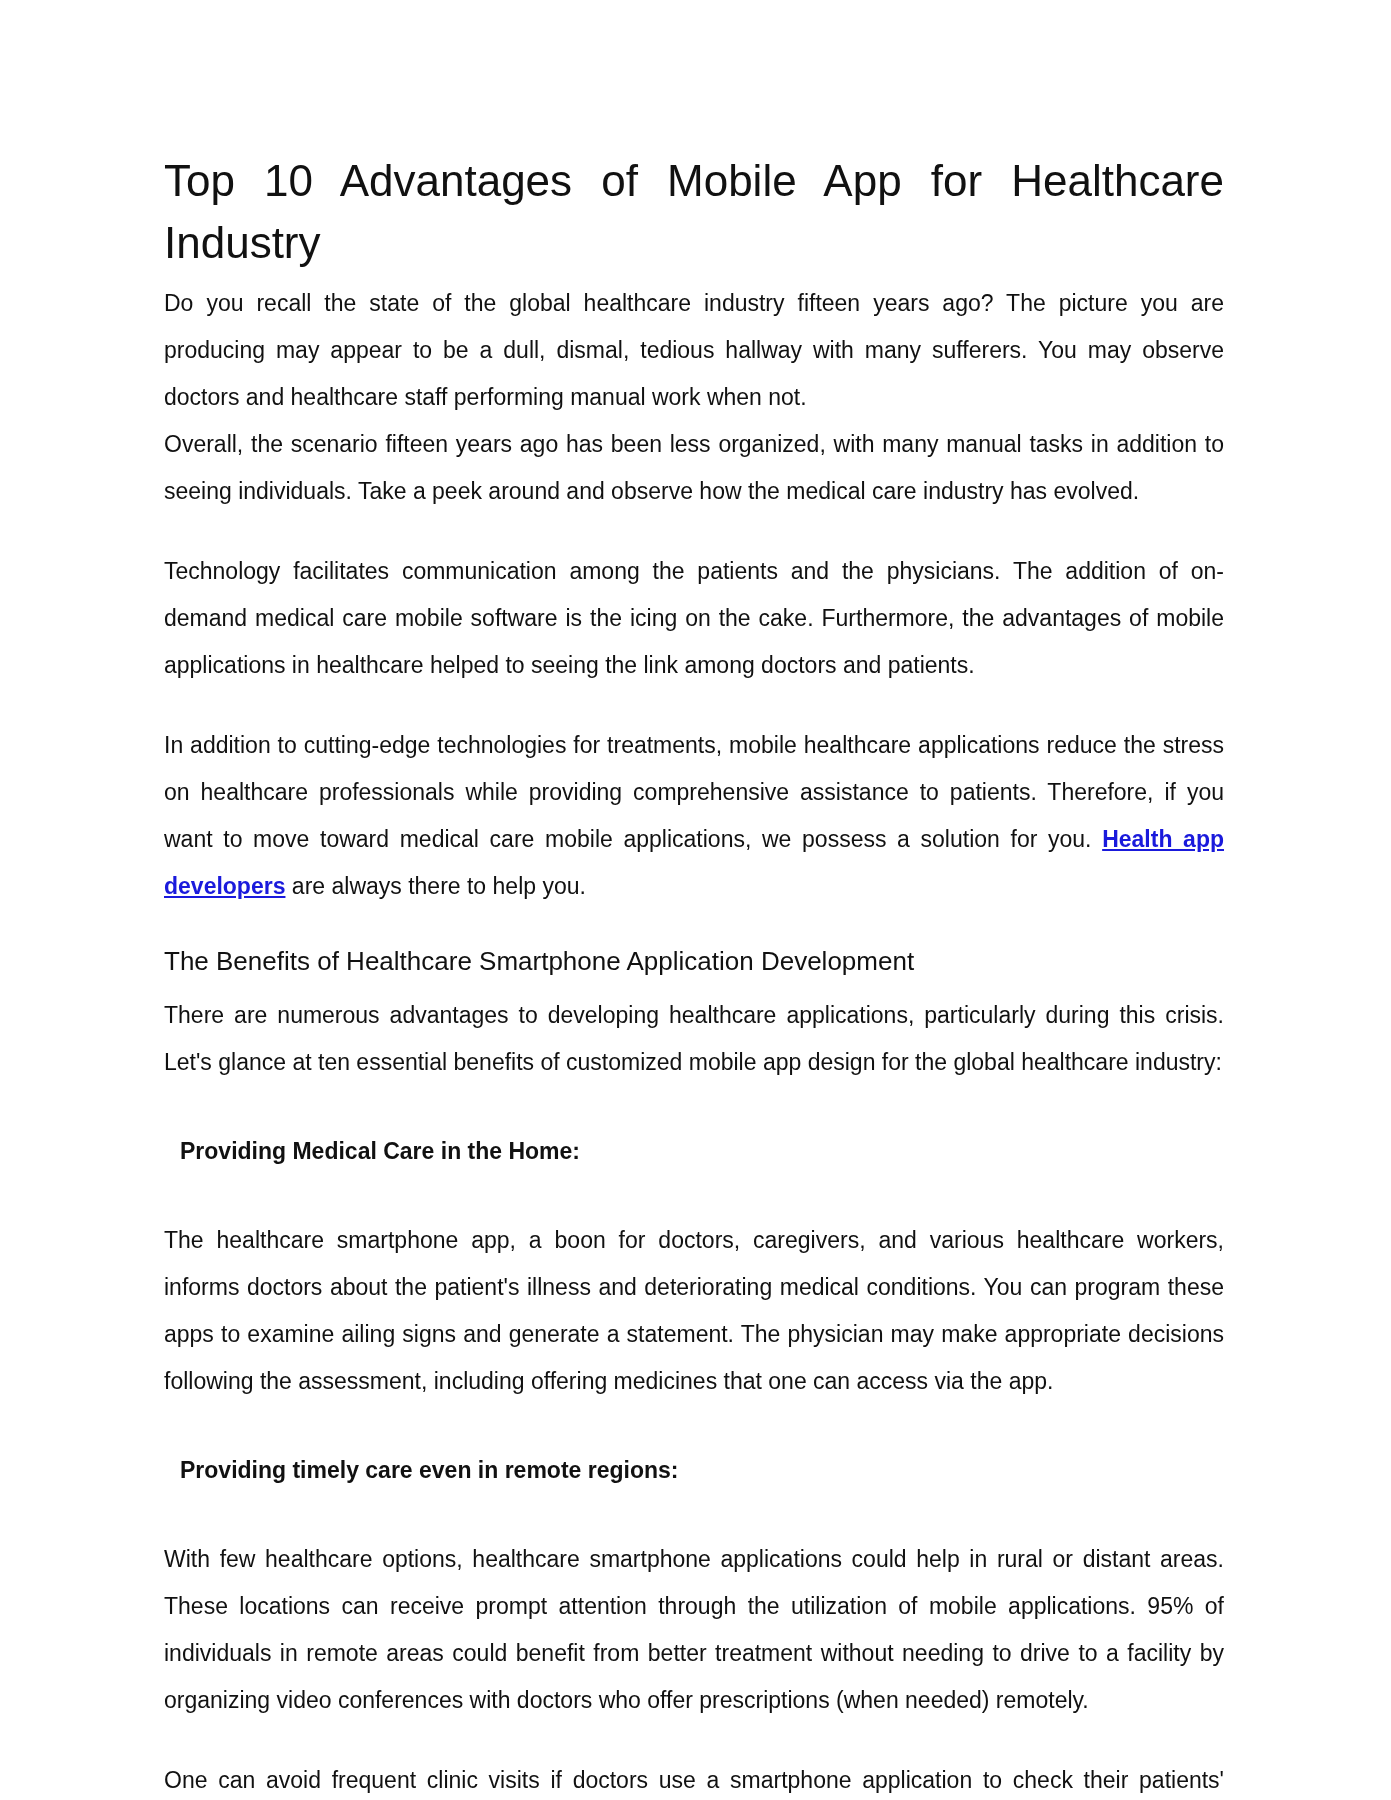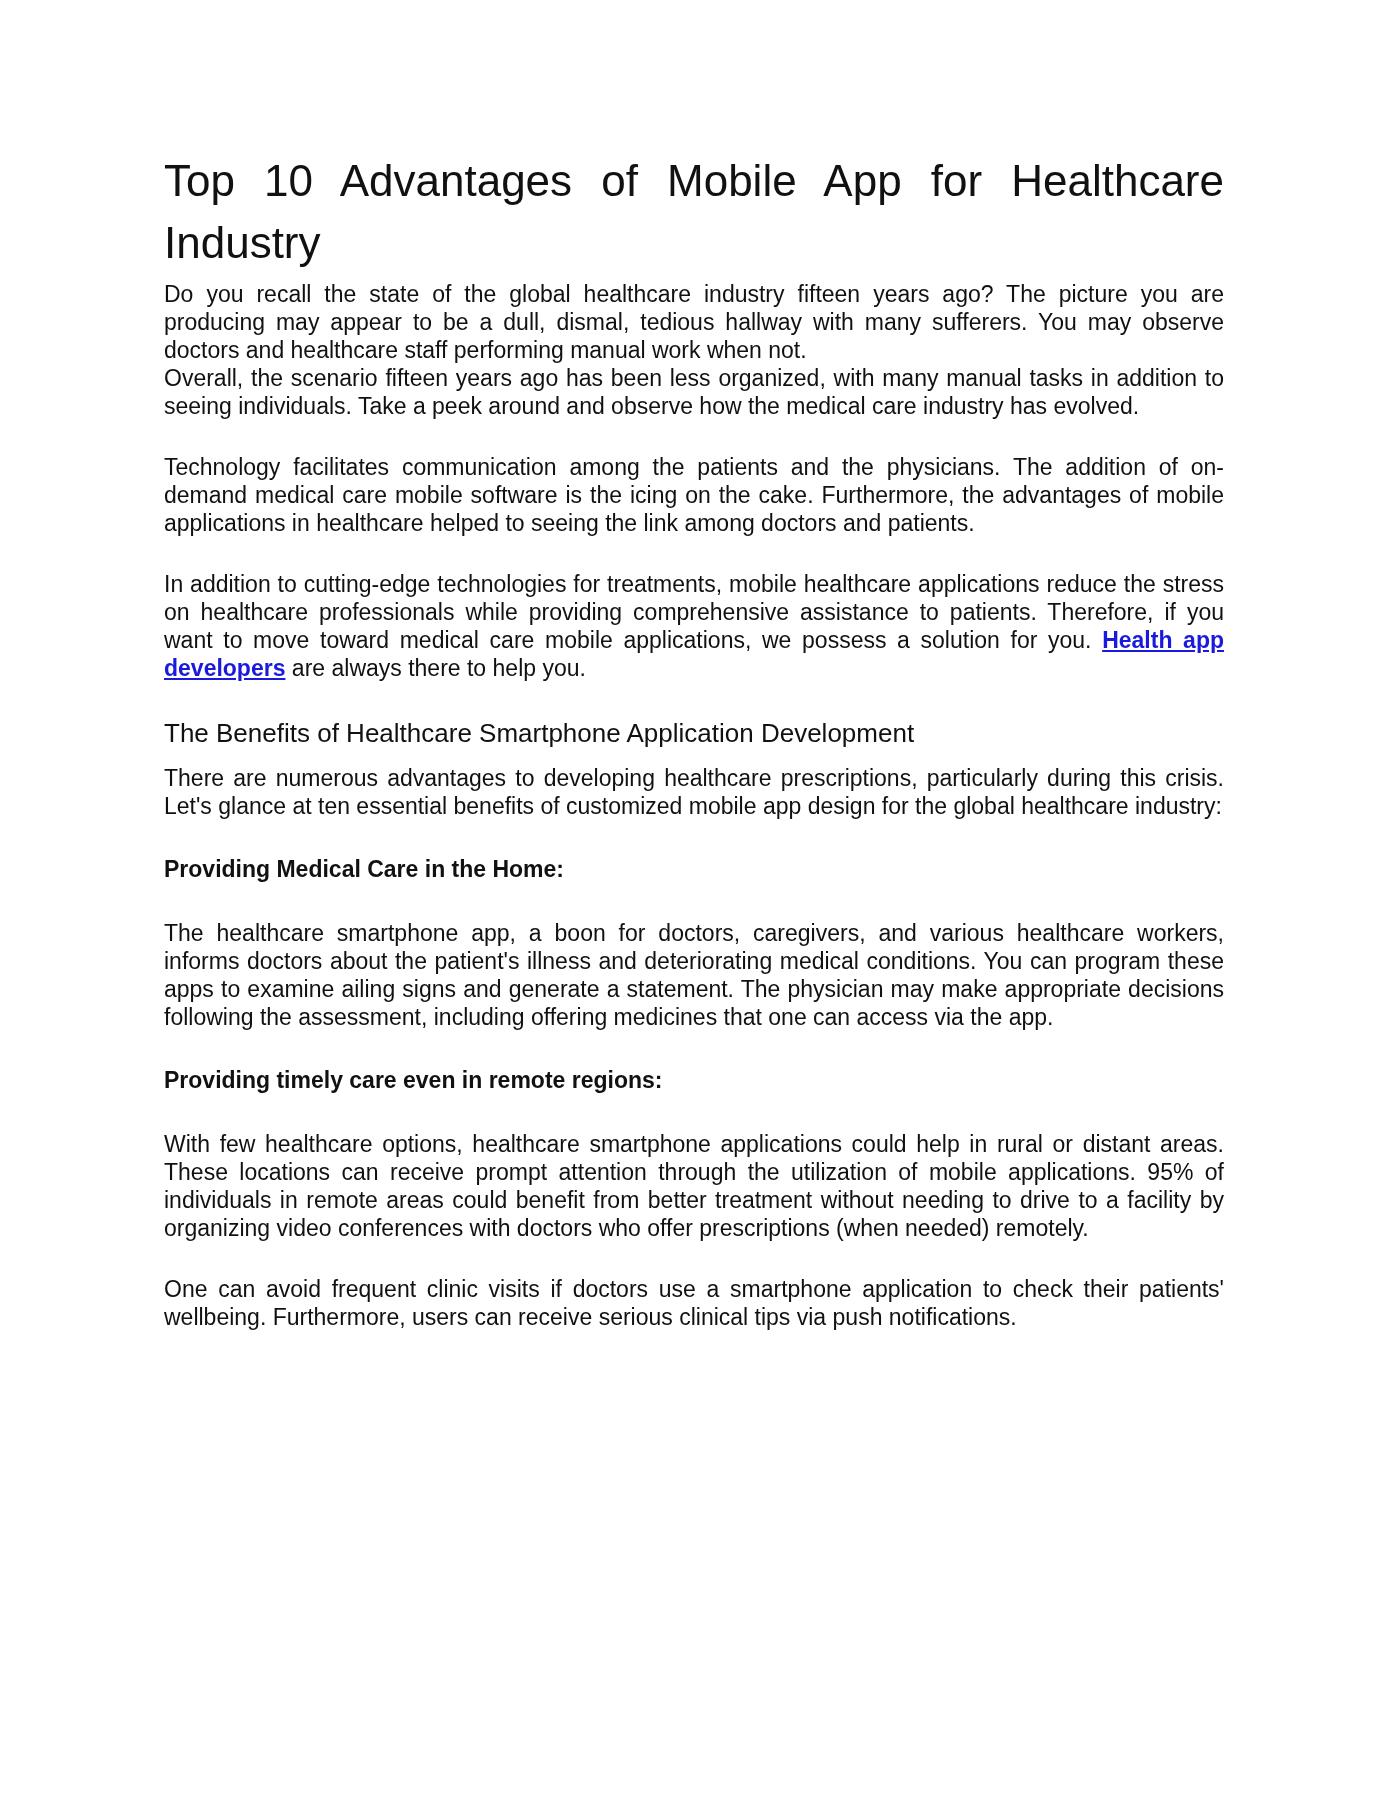--- a/index.html
+++ b/index.html
@@ -20,36 +20,36 @@
     .title {
       font-size: 44px;
       font-weight: normal;
       line-height: 62px;
       margin: 0 0 6px 0;
       text-align: justify;
       word-spacing: 10px;
     }
     p {
       font-size: 23px;
-      line-height: 28px;
+      line-height: 47px;
       margin: 0;
       text-align: justify;
     }
     .gap { height: 33px; }
     .subheading {
       font-size: 26px;
       line-height: 34px;
       margin: 8px 0 14px 0;
       font-weight: normal;
     }
     .bold-heading {
       font-size: 23px;
       line-height: 33px;
       font-weight: bold;
-      margin: 0;
+      margin: 16px;
     }
     a.link {
       color: #1a1adc;
       font-weight: bold;
       text-decoration: underline;
     }
   </style>
 </head>
 <body>
 
@@ -61,21 +61,21 @@
   <p>Overall, the scenario fifteen years ago has been less organized, with many manual tasks in addition to seeing individuals. Take a peek around and observe how the medical care industry has evolved.</p>
   <div class="gap"></div>
 
   <p>Technology facilitates communication among the patients and the physicians. The addition of on-demand medical care mobile software is the icing on the cake. Furthermore, the advantages of mobile applications in healthcare helped to seeing the link among doctors and patients.</p>
   <div class="gap"></div>
 
   <p><span>In addition to cutting-edge technologies for treatments, mobile healthcare applications reduce the stress on healthcare professionals while providing comprehensive assistance to patients. Therefore, if you want to move toward medical care mobile applications, we possess a solution for you. </span><a class="link" href="#">Health app developers</a><span> are always there to help you.</span></p>
   <div class="gap" style="height:26px"></div>
 
   <h2 class="subheading">The Benefits of Healthcare Smartphone Application Development</h2>
-  <p>There are numerous advantages to developing healthcare prescriptions, particularly during this crisis. Let's glance at ten essential benefits of customized mobile app design for the global healthcare industry:</p>
+  <p>There are numerous advantages to developing healthcare applications, particularly during this crisis. Let's glance at ten essential benefits of customized mobile app design for the global healthcare industry:</p>
   <div class="gap"></div>
 
   <h3 class="bold-heading">Providing Medical Care in the Home:</h3>
   <div class="gap"></div>
   <p>The healthcare smartphone app, a boon for doctors, caregivers, and various healthcare workers, informs doctors about the patient's illness and deteriorating medical conditions. You can program these apps to examine ailing signs and generate a statement. The physician may make appropriate decisions following the assessment, including offering medicines that one can access via the app.</p>
   <div class="gap"></div>
 
   <h3 class="bold-heading">Providing timely care even in remote regions:</h3>
   <div class="gap"></div>
   <p>With few healthcare options, healthcare smartphone applications could help in rural or distant areas. These locations can receive prompt attention through the utilization of mobile applications. 95% of individuals in remote areas could benefit from better treatment without needing to drive to a facility by organizing video conferences with doctors who offer prescriptions (when needed) remotely.</p>

